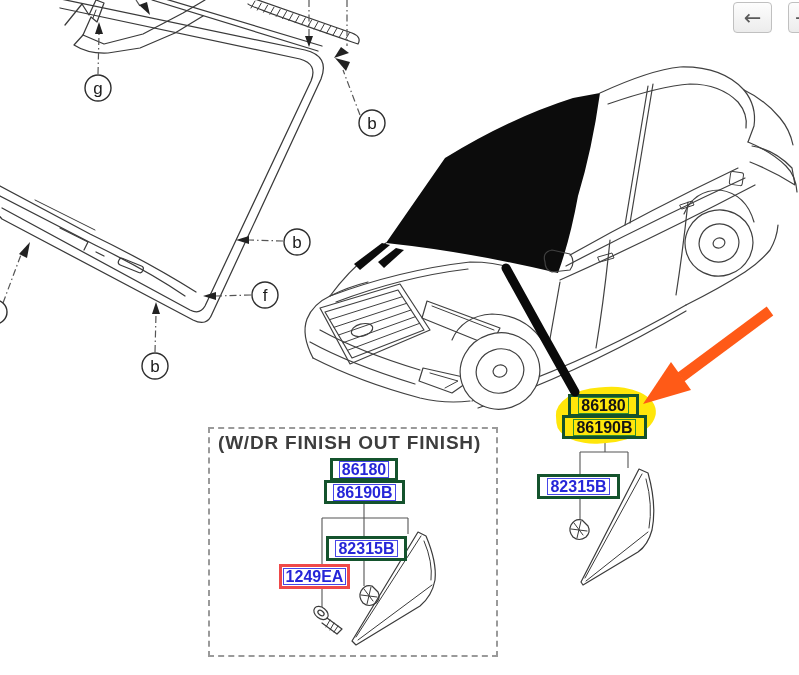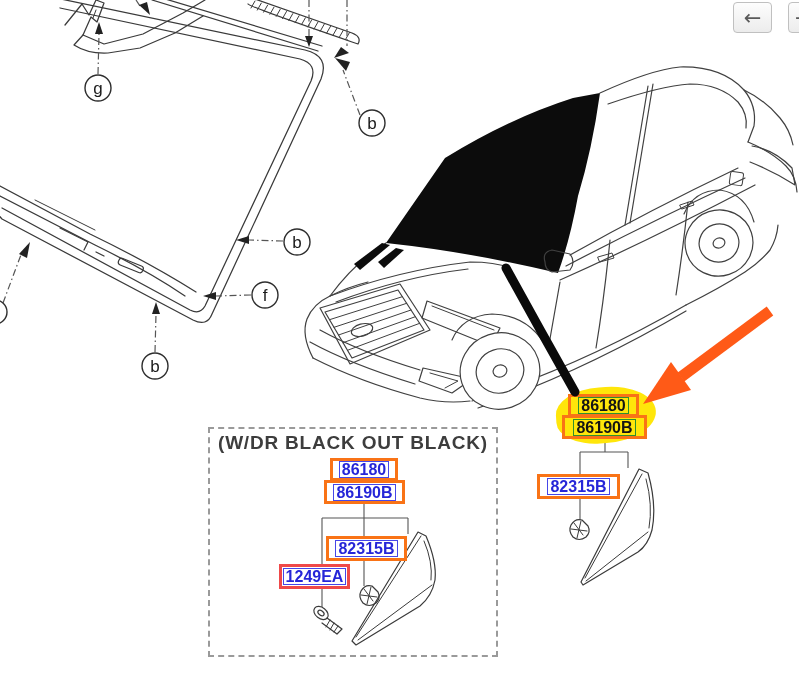--- a/index.html
+++ b/index.html
@@ -24,21 +24,21 @@
     border:2px dashed #9a9a9a;box-sizing:border-box;z-index:3;background:transparent;
   }
   .inset-title{
     position:absolute;left:8px;top:3px;
     font-weight:bold;font-size:19px;letter-spacing:.8px;color:#3d3d3d;white-space:nowrap;
   }
 
   
   .plabel{
     position:absolute;display:flex;align-items:center;justify-content:center;
-    background:#fff;border:3px solid #f97316;box-sizing:border-box;z-index:5;cursor:pointer;
+    background:#fff;border:3px solid #14532d;box-sizing:border-box;z-index:5;cursor:pointer;
   }
   .plabel .inner{
     border:1px solid #4646e8;padding:0 2px;font-weight:bold;font-size:16px;line-height:15px;
     color:#2626d8;white-space:nowrap;
   }
   .plabel.red{border-color:#ef4949;}
   .plabel.hl{background:#ffe60a;}
   .plabel.hl .inner{color:#141414;border-color:#2f8f2f;background:transparent;}
 
   
@@ -237,21 +237,21 @@
         <path d="M 585,578 L 642,474" stroke-width="1"></path>
         <path d="M 646,479 Q 653,505 649,528" stroke-width="1"></path>
         <path d="M 586,581 L 648,532" stroke-width="1"></path>
       </g>
     </g>
   </svg>
 
   <div class="hl-blob"></div>
 
   <div class="inset-box">
-    <div class="inset-title">(W/DR BLACK OUT BLACK)</div>
+    <div class="inset-title">(W/DR FINISH OUT FINISH)</div>
   </div>
 
   <div class="plabel" style="left:330px;top:458px;width:68px;height:23px;">
     <span class="inner">86180</span>
   </div>
   <div class="plabel" style="left:324px;top:480px;width:81px;height:24px;">
     <span class="inner">86190B</span>
   </div>
   <div class="plabel" style="left:326px;top:536px;width:81px;height:25px;">
     <span class="inner">82315B</span>

